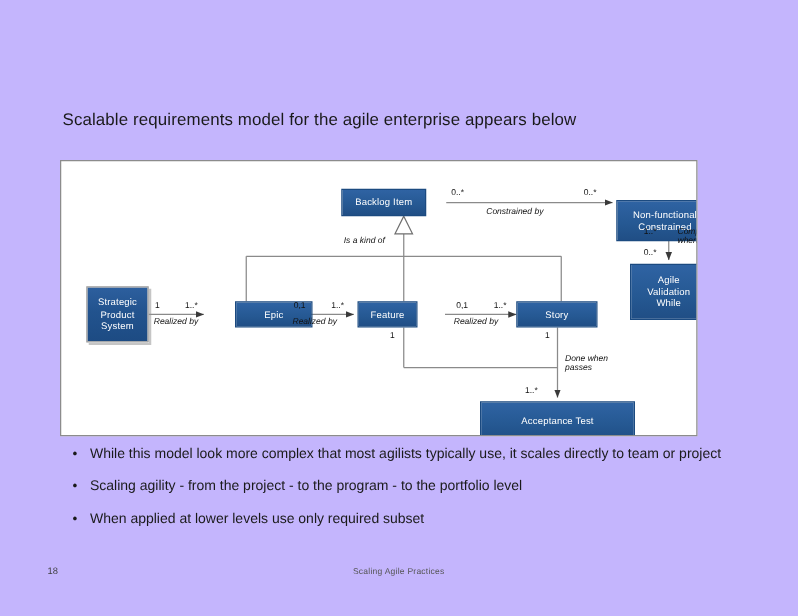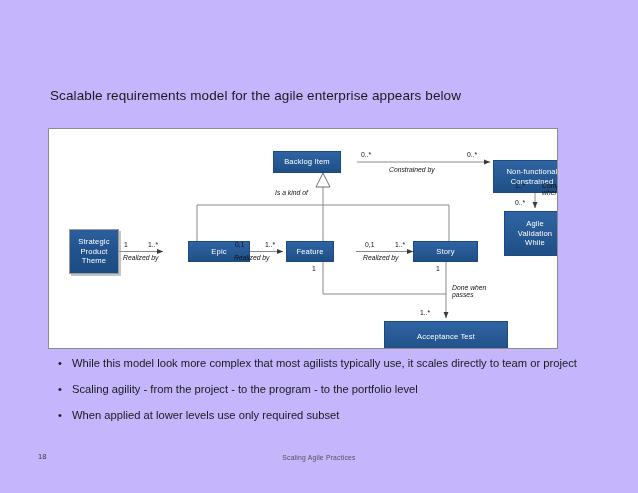--- a/index.html
+++ b/index.html
@@ -184,21 +184,21 @@
           <line x1="486" y1="52" x2="486" y2="79" marker-end="url(#arrow)"></line>
 
           <line x1="274" y1="133" x2="274" y2="165"></line>
           <line x1="274" y1="165" x2="397" y2="165"></line>
 
           <line x1="397" y1="133" x2="397" y2="189" marker-end="url(#arrow)"></line>
         </g>
       </svg>
 
       <div class="uml-box shadowed" style="left:20px; top:100px; width:50px; height:45px;align-items:center;">
-        <span><span>Strategic</span><br><span>Product</span><br><span>Theme</span></span>
+        <span><span>Strategic</span><br><span>Product</span><br><span>System</span></span>
       </div>
 
       <div class="uml-box flat" style="left:117px; top:112px; width:62px; height:21px;margin-left:22px;">
         <span>Epic</span>
       </div>
 
       <div class="uml-box flat" style="left:237px; top:112px; width:48px; height:21px;">
         <span>Feature</span>
       </div>
 

